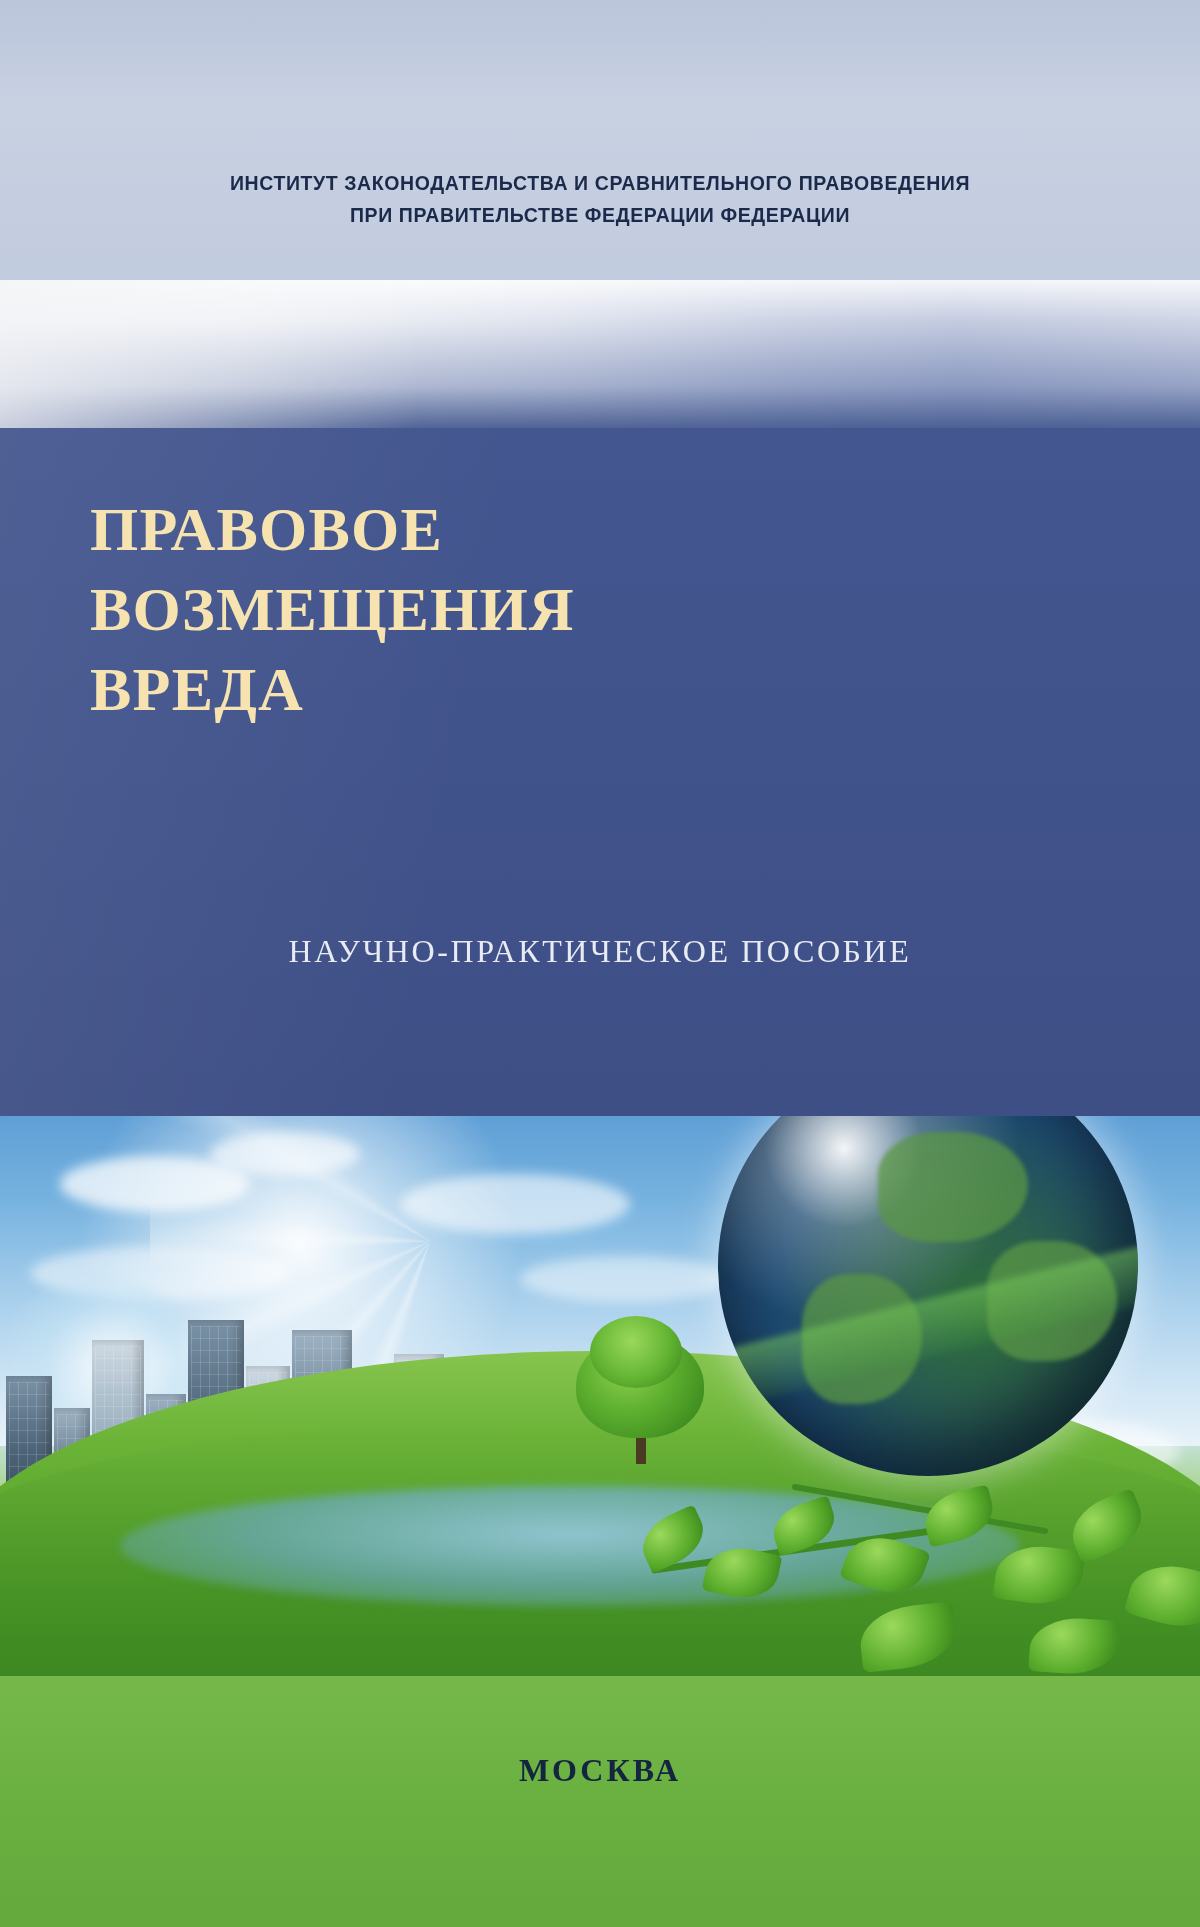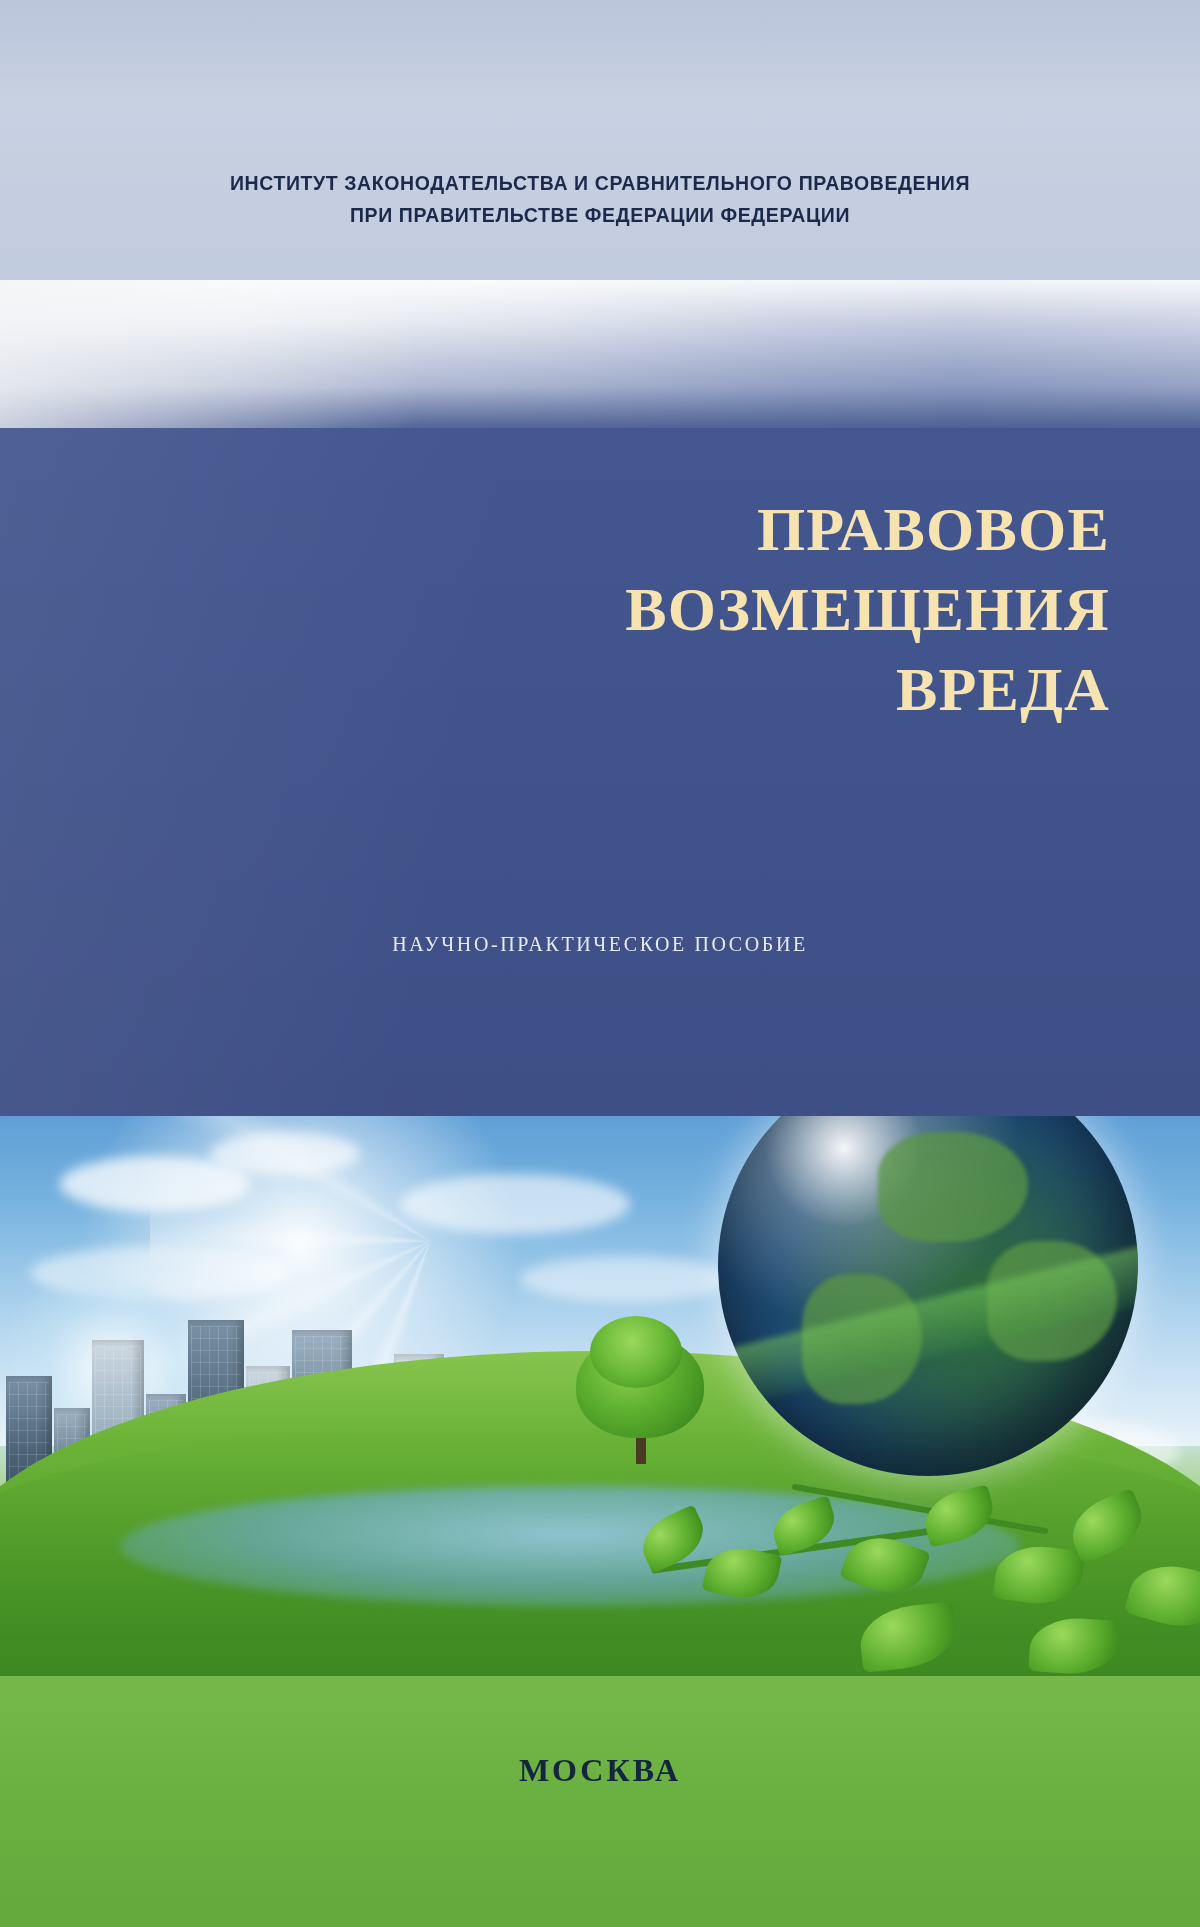--- a/index.html
+++ b/index.html
@@ -89,39 +89,39 @@
   .title-panel .sheen {
     position: absolute;
     left: 0; top: 0; right: 0; height: 100%;
     background: linear-gradient(100deg, rgba(255,255,255,0.06) 0%, rgba(255,255,255,0.0) 40%);
   }
   .book-title {
     position: absolute;
     left: 90px;
     right: 90px;
     top: 62px;
-    text-align: right;
+    text-align: left;
     color: #f6e3b0;
     font-family: "Liberation Serif", serif;
     font-weight: bold;
     font-size: 62px;
     line-height: 1.29;
     letter-spacing: 1.2px;
   }
   .book-title .ln { display: block; white-space: nowrap; }
 
   .book-subtitle {
     position: absolute;
     left: 0;
     right: 0;
     top: 505px;
     text-align: center;
     color: #e9ebf3;
     font-family: "Liberation Serif", serif;
-    font-size: 20px;
+    font-size: 32px;
     letter-spacing: 2.6px;
     font-weight: normal;
   }
 
   
   .photo {
     position: absolute;
     left: 0;
     top: 1116px;
     width: 1200px;

